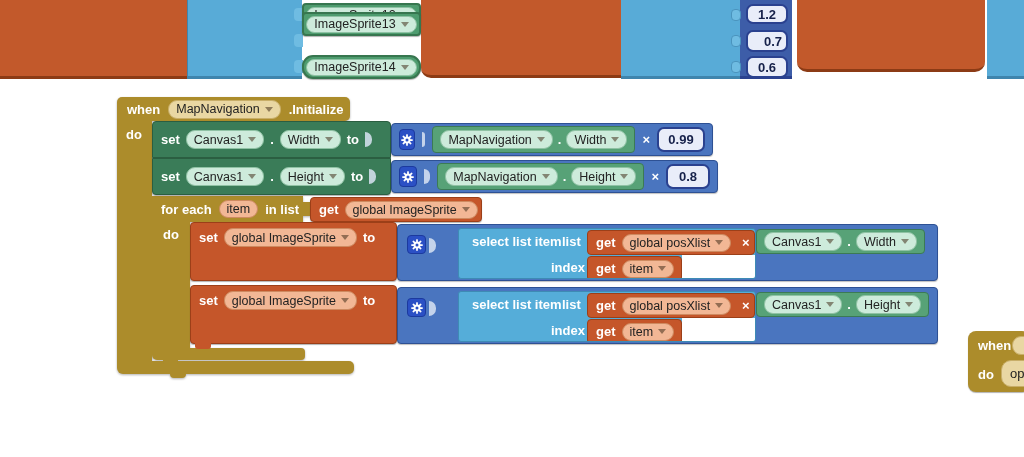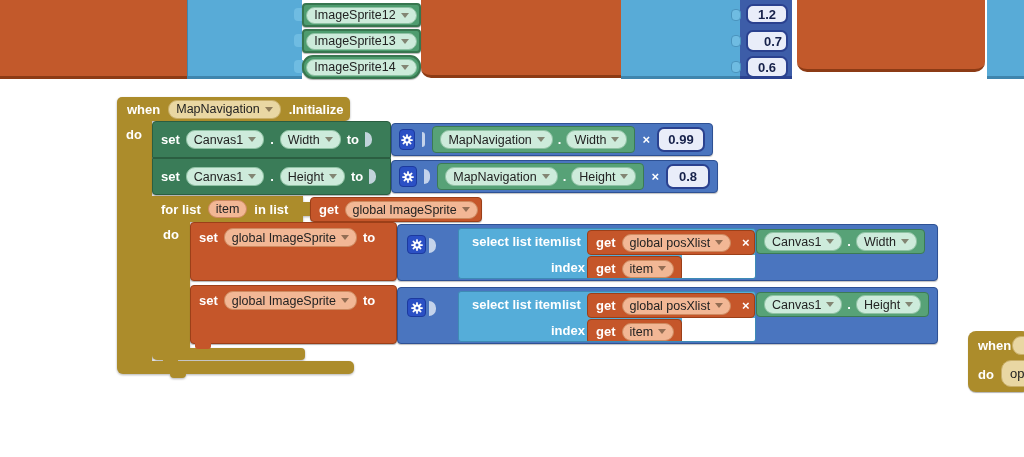--- a/index.html
+++ b/index.html
@@ -44,21 +44,21 @@
   <div class="abs" style="left:987px;top:0;width:37px;height:79px;background:#58ABD7;border-bottom:3px solid #3F85AD;"></div>
 
   <div class="abs" style="left:294px;top:8px;width:9px;height:13px;background:#6FBCE2;border-radius:4px 0 0 4px;"></div>
   <div class="abs shadowed" style="left:302px;top:3px;width:119px;height:24px;background:#4E9C6F;border:2px solid #37764F;border-radius:4px;display:flex;align-items:center;justify-content:center;">
     <span class="field gfield" style="height:17px;">
       <span class="dlbl">ImageSprite12</span>
       <span class="caret"></span>
     </span>
   </div>
   <div class="abs" style="left:294px;top:34px;width:9px;height:13px;background:#6FBCE2;border-radius:4px 0 0 4px;"></div>
-  <div class="abs shadowed" style="left:302px;top:29px;width:119px;height:24px;background:#4E9C6F;border:2px solid #37764F;border-radius:4px;display:flex;align-items:center;justify-content:center;">
+  <div class="abs shadowed" style="left:302px;top:12px;width:119px;height:24px;background:#4E9C6F;border:2px solid #37764F;border-radius:4px;display:flex;align-items:center;justify-content:center;">
     <span class="field gfield" style="height:17px;">
       <span class="dlbl">ImageSprite13</span>
       <span class="caret"></span>
     </span>
   </div>
   <div class="abs" style="left:294px;top:60px;width:9px;height:13px;background:#6FBCE2;border-radius:4px 0 0 4px;"></div>
   <div class="abs shadowed" style="left:302px;top:55px;width:119px;height:24px;background:#4E9C6F;border:2px solid #37764F;border-radius:11px;display:flex;align-items:center;justify-content:center;">
     <span class="field gfield" style="height:17px;">
       <span class="dlbl">ImageSprite14</span>
       <span class="caret"></span>
@@ -86,21 +86,21 @@
         <span class="caret"></span>
       </span>
       <span class="lbl">.Initialize</span>
     </div>
     <div class="abs gold" style="left:117px;top:120px;width:35px;height:242px;pointer-events:auto;"></div>
     <span class="abs lbl" style="left:126px;top:127px;">do</span>
     <div class="abs gold" style="left:117px;top:361px;width:237px;height:13px;border-radius:0 5px 5px 6px;pointer-events:auto;"></div>
     <div class="abs gold" style="left:170px;top:373px;width:16px;height:5px;border-radius:0 0 4px 4px;"></div>
 
     <div class="abs gold" style="left:152px;top:196px;width:151px;height:26px;display:flex;align-items:center;gap:7px;padding-left:9px;pointer-events:auto;">
-      <span class="lbl">for list</span>
+      <span class="lbl">for each</span>
       <span class="field ofield" style="height:18px;">
         <span class="dlbl">item</span>
       </span>
       <span class="lbl">in list</span>
     </div>
     <div class="abs gold" style="left:299px;top:202px;width:14px;height:14px;"></div>
     <div class="abs gold" style="left:152px;top:222px;width:38px;height:126px;pointer-events:auto;"></div>
     <span class="abs lbl" style="left:163px;top:227px;">do</span>
     <div class="abs gold" style="left:152px;top:348px;width:153px;height:12px;border-radius:0 4px 4px 5px;pointer-events:auto;"></div>
     <div class="abs gold" style="left:163px;top:359px;width:15px;height:5px;border-radius:0 0 3px 3px;"></div>

